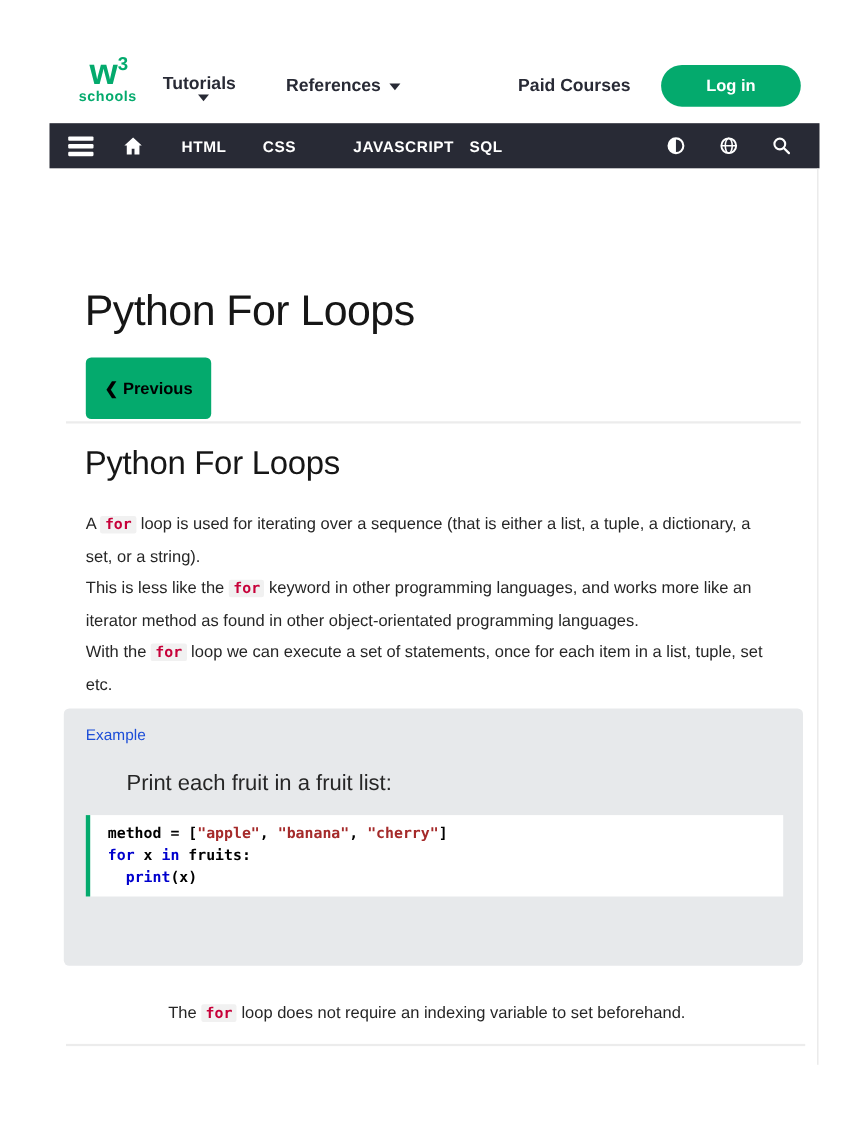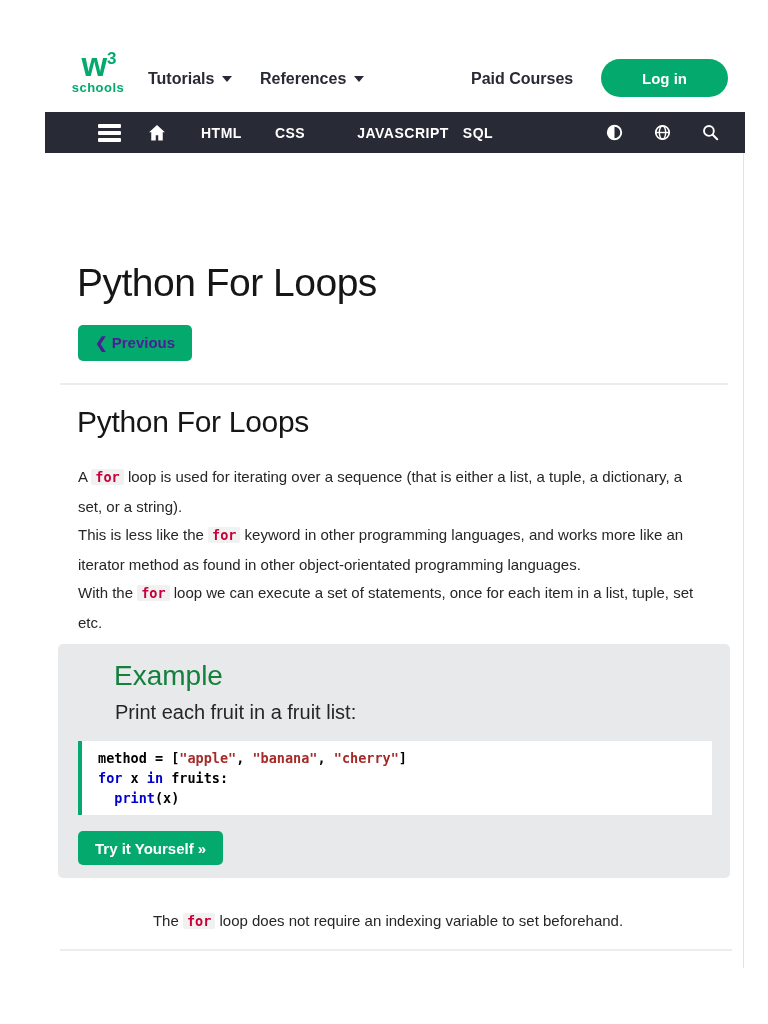--- a/index.html
+++ b/index.html
@@ -11,56 +11,56 @@
   html,body{background:#fff;}
   body{font-family:"Liberation Sans",sans-serif;color:var(--text);}
   #stage{position:relative;width:768px;height:1024px;background:#fff;overflow:hidden;}
 
   
   .logo{position:absolute;left:68px;top:50px;width:60px;text-align:center;color:var(--accent);cursor:pointer;}
   .logo .row1{font-weight:800;font-size:33px;line-height:30px;letter-spacing:-1px;}
   .logo .row1 sup{font-size:17px;font-weight:700;vertical-align:top;position:relative;top:-6px;left:1px;}
   .logo .row2{font-size:13px;font-weight:600;letter-spacing:.5px;margin-top:0;}
   .topmenu{position:absolute;top:68px;height:22px;display:flex;align-items:center;font-weight:700;font-size:16px;color:var(--dark);cursor:pointer;}
-  .tm-tutorials{left:148px;} .tm-references{left:260px;} .tm-paid{left:471px;}
+  .tm-tutorials{left:148px;flex-direction:column;} .tm-references{left:260px;} .tm-paid{left:471px;}
   .caret{width:0;height:0;border-left:5px solid transparent;border-right:5px solid transparent;border-top:6px solid var(--dark);margin-left:8px;display:inline-block;}
   .login-btn{position:absolute;left:601px;top:59px;width:127px;height:38px;border:none;border-radius:19px;
     background:var(--accent);color:#fff;font-weight:700;font-size:15px;font-family:inherit;cursor:pointer;}
 
   
   .navbar{position:absolute;left:45px;top:112px;width:700px;height:41px;background:var(--dark);
-    display:flex;align-items:center;color:#fff;padding-left:36px;}
+    display:flex;align-items:center;color:#fff;}
   .nav-icon{display:flex;align-items:center;justify-content:center;cursor:pointer;}
   .hamburger{margin-left:17px;flex-direction:column;gap:3px;}
   .hamburger span{display:block;width:23px;height:4px;background:#fff;border-radius:1px;}
   .home-ic{margin-left:26px;}
   .nav-link{font-size:14px;font-weight:700;letter-spacing:.5px;cursor:pointer;}
   .nl0{margin-left:34px;} .nl1{margin-left:33px;} .nl2{margin-left:52px;} .nl3{margin-left:14px;}
   .nav-spacer{flex:1;}
   .ic-right{margin-left:29px;}
   .ic-last{margin-right:25px;}
 
   
   .page-title{position:absolute;left:77px;top:261px;font-size:39px;font-weight:400;letter-spacing:-.5px;color:#161616;}
-  .nav-btn{position:absolute;top:325px;height:36px;border:none;border-radius:5px;background:var(--accent);
-    color:#4c1d95;font-weight:700;font-size:15px;font-family:inherit;padding:0 17px;cursor:pointer;}
+  .nav-btn{position:absolute;top:325px;height:56px;border:none;border-radius:5px;background:var(--accent);
+    color:#000000;font-weight:700;font-size:15px;font-family:inherit;padding:0 17px;cursor:pointer;}
   .btn-prev{left:78px;} .btn-next{left:627px;}
   .hr{position:absolute;height:2px;background:var(--divider);}
   .hr1{left:60px;top:383px;width:668px;}
   .hr2{left:60px;top:949px;width:672px;}
   .vline{position:absolute;left:743px;top:153px;width:1px;height:815px;background:#E3E3E3;}
   .section-title{position:absolute;left:77px;top:405px;font-size:30px;font-weight:400;letter-spacing:-.3px;color:#161616;}
   .para{position:absolute;left:78px;width:620px;font-size:15px;line-height:29px;color:#262626;}
   .p1{top:462px;} .p2{top:520px;} .p3{top:578px;} .p4{top:906px;text-align:center;}
   .codespan{font-family:"DejaVu Sans Mono",monospace;font-weight:700;font-size:13.5px;
     color:var(--codespan-red);background:var(--codespan-bg);padding:0 4px;border-radius:2px;}
 
   
   .example{position:absolute;left:58px;top:644px;width:672px;height:234px;background:var(--example-bg);border-radius:5px;}
-  .example h3{position:absolute;left:20px;top:16px;font-size:28px;font-weight:400;color:#15803d;margin-left:36px;}
+  .example h3{position:absolute;left:20px;top:16px;font-size:14px;font-weight:400;color:#1d4ed8;}
   .example .lead{position:absolute;left:20px;top:57px;font-size:20px;color:#262626;margin-left:37px;}
   .codebox{position:absolute;left:20px;top:97px;width:634px;height:74px;background:#fff;
     border-left:4px solid var(--accent);padding:7px 16px;}
   .codebox pre{font-family:"DejaVu Sans Mono",monospace;font-size:13.5px;font-weight:700;line-height:20px;
     white-space:pre;color:#000;}
   .tok-keyword{color:var(--kw);} .tok-string{color:var(--str);}
   .try-btn{position:absolute;left:20px;top:187px;height:34px;border:none;border-radius:5px;background:var(--accent);
     color:#fff;font-weight:700;font-size:15px;font-family:inherit;padding:0 17px;cursor:pointer;}
 
   svg{display:block;}
@@ -138,21 +138,20 @@
   <p class="para p3"><span>With the </span><span class="codespan">for</span><span> loop we can execute a set of statements, once for each item in a list, tuple, set etc.</span></p>
 
   <div class="example">
     <h3>Example</h3>
     <div class="lead">Print each fruit in a fruit list:</div>
     <div class="codebox">
       <pre><span>method = [</span><span class="tok-string">"apple"</span><span>, </span><span class="tok-string">"banana"</span><span>, </span><span class="tok-string">"cherry"</span><span>]
 </span><span class="tok-keyword">for</span><span> x </span><span class="tok-keyword">in</span><span> fruits:
   </span><span class="tok-keyword">print</span><span>(x)</span></pre>
     </div>
-    <button class="try-btn">Try it Yourself »</button>
   </div>
 
   <p class="para p4"><span>The </span><span class="codespan">for</span><span> loop does not require an indexing variable to set beforehand.</span></p>
 
   <div class="hr hr2"></div>
   <div class="vline"></div>
 
 </div>
 
 </body></html>

